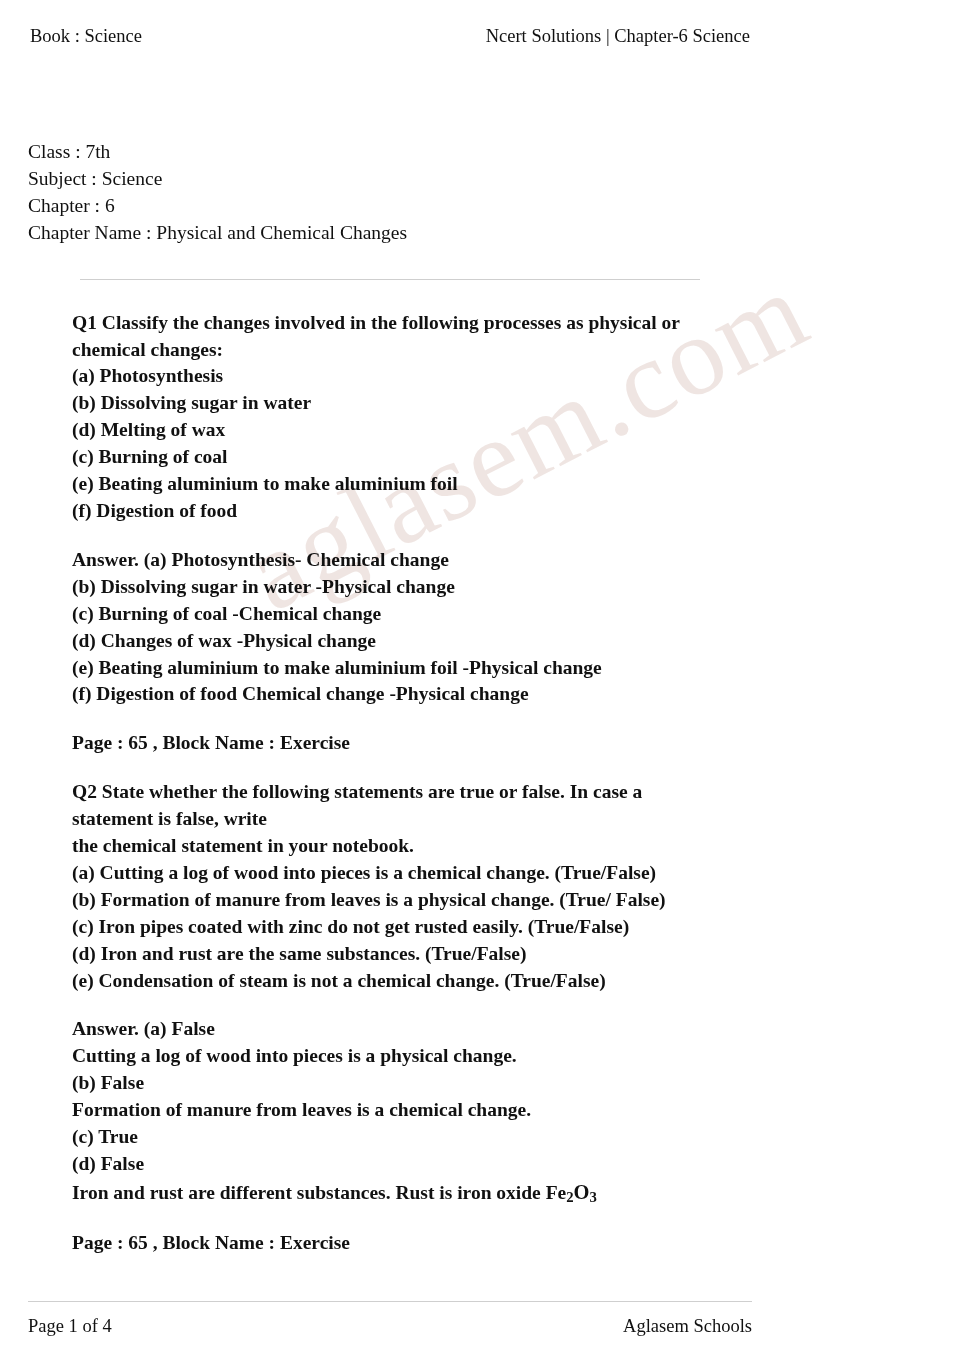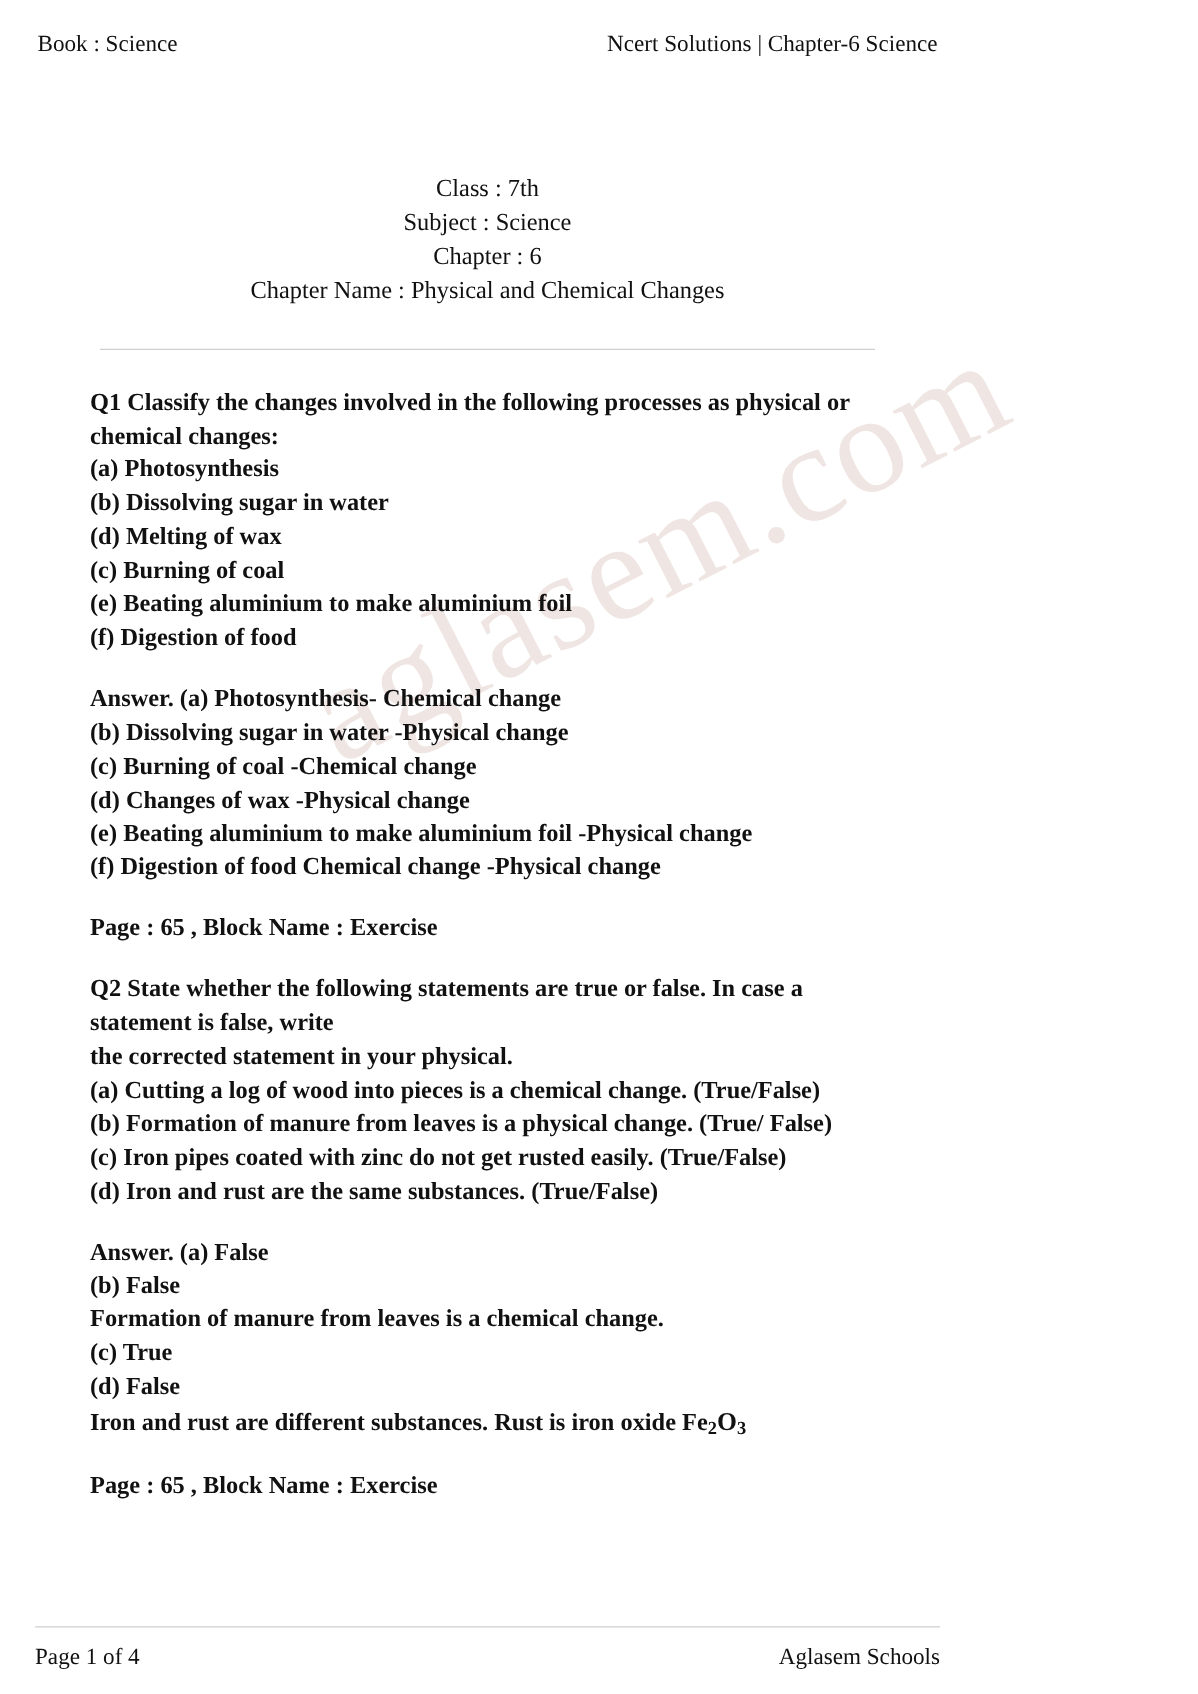--- a/index.html
+++ b/index.html
@@ -28,21 +28,21 @@
     align-items: baseline;
     font-size: 18.5px;
     color: #111;
     padding: 0 2px;
   }
   .header-left, .header-right {
     white-space: nowrap;
   }
   .title-block {
     margin-top: 92px;
-    text-align: center;
+    text-align: left;
     font-size: 19.5px;
     line-height: 1.38;
     color: #111;
   }
   .title-block div {
     white-space: nowrap;
   }
   .divider {
     margin: 32px 52px 0 52px;
     border-top: 1px solid #cfcfcf;
@@ -151,29 +151,31 @@
       <div class="line">(e) Beating aluminium to make aluminium foil -Physical change</div>
       <div class="line">(f) Digestion of food Chemical change -Physical change</div>
     </div>
 
     <div class="block">
       <div class="line">Page : 65 , Block Name : Exercise</div>
     </div>
 
     <div class="block">
       <div class="line wrap">Q2 State whether the following statements are true or false. In case a statement is false, write</div>
-      <div class="line wrap">the corrected statement in your physical.</div>
+      <div class="line wrap">the chemical statement in your notebook.</div>
       <div class="line">(a) Cutting a log of wood into pieces is a chemical change. (True/False)</div>
       <div class="line">(b) Formation of manure from leaves is a physical change. (True/ False)</div>
       <div class="line">(c) Iron pipes coated with zinc do not get rusted easily. (True/False)</div>
       <div class="line">(d) Iron and rust are the same substances. (True/False)</div>
+      <div class="line">(e) Condensation of steam is not a chemical change. (True/False)</div>
     </div>
 
     <div class="block">
       <div class="line">Answer. (a) False</div>
+      <div class="line">Cutting a log of wood into pieces is a physical change.</div>
       <div class="line">(b) False</div>
       <div class="line">Formation of manure from leaves is a chemical change.</div>
       <div class="line">(c) True</div>
       <div class="line">(d) False</div>
       <div class="line"><span>Iron and rust are different substances. Rust is iron oxide Fe</span><span class="formula"><sub>2</sub></span><span class="formula">O</span><span class="formula"><sub>3</sub></span></div>
     </div>
 
     <div class="block">
       <div class="line">Page : 65 , Block Name : Exercise</div>
     </div>

